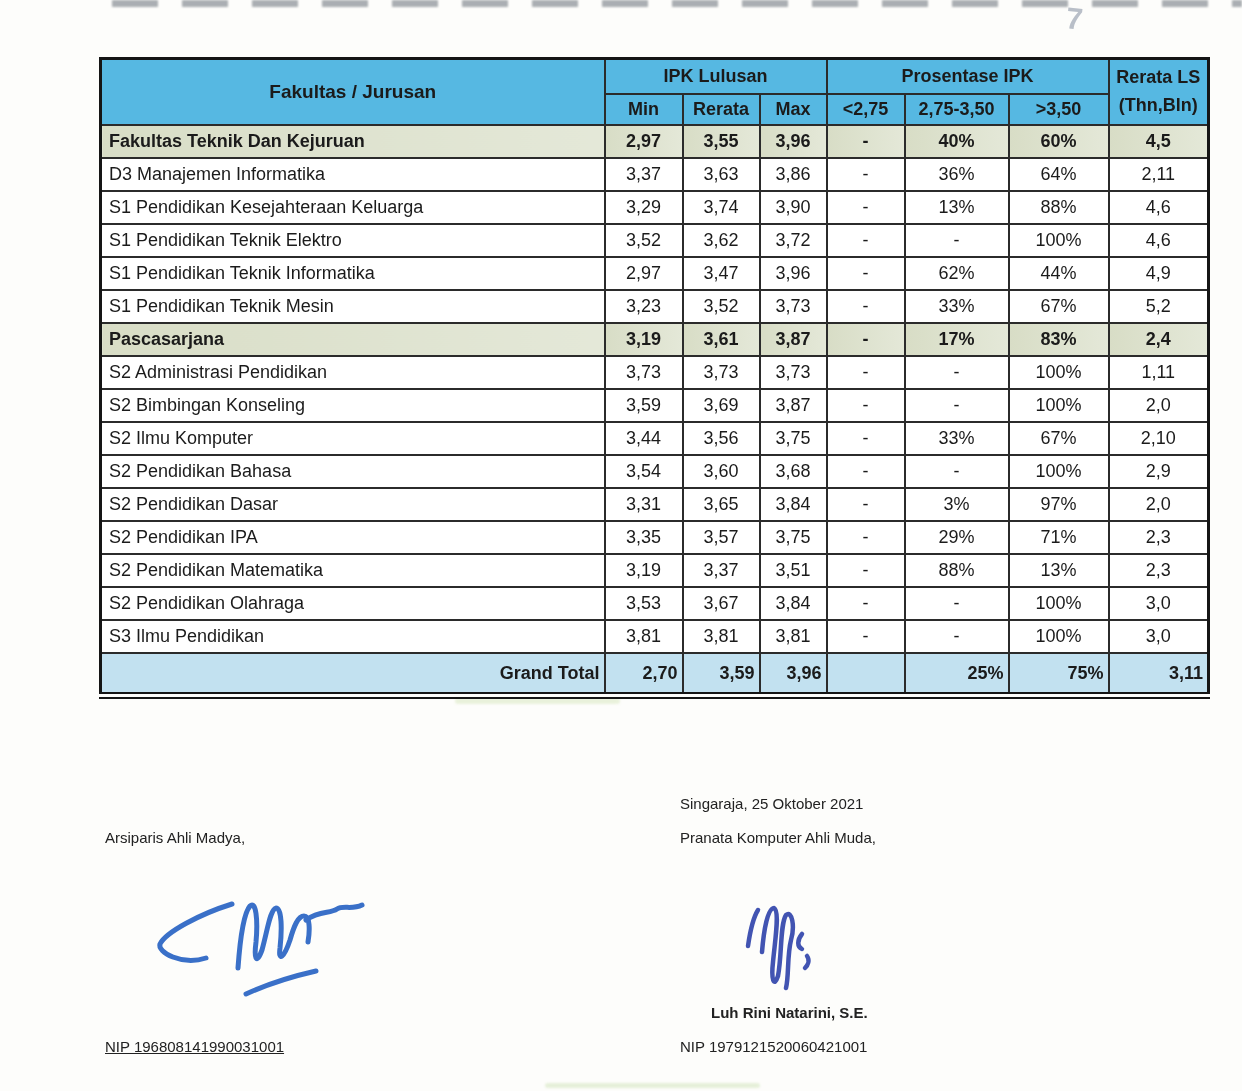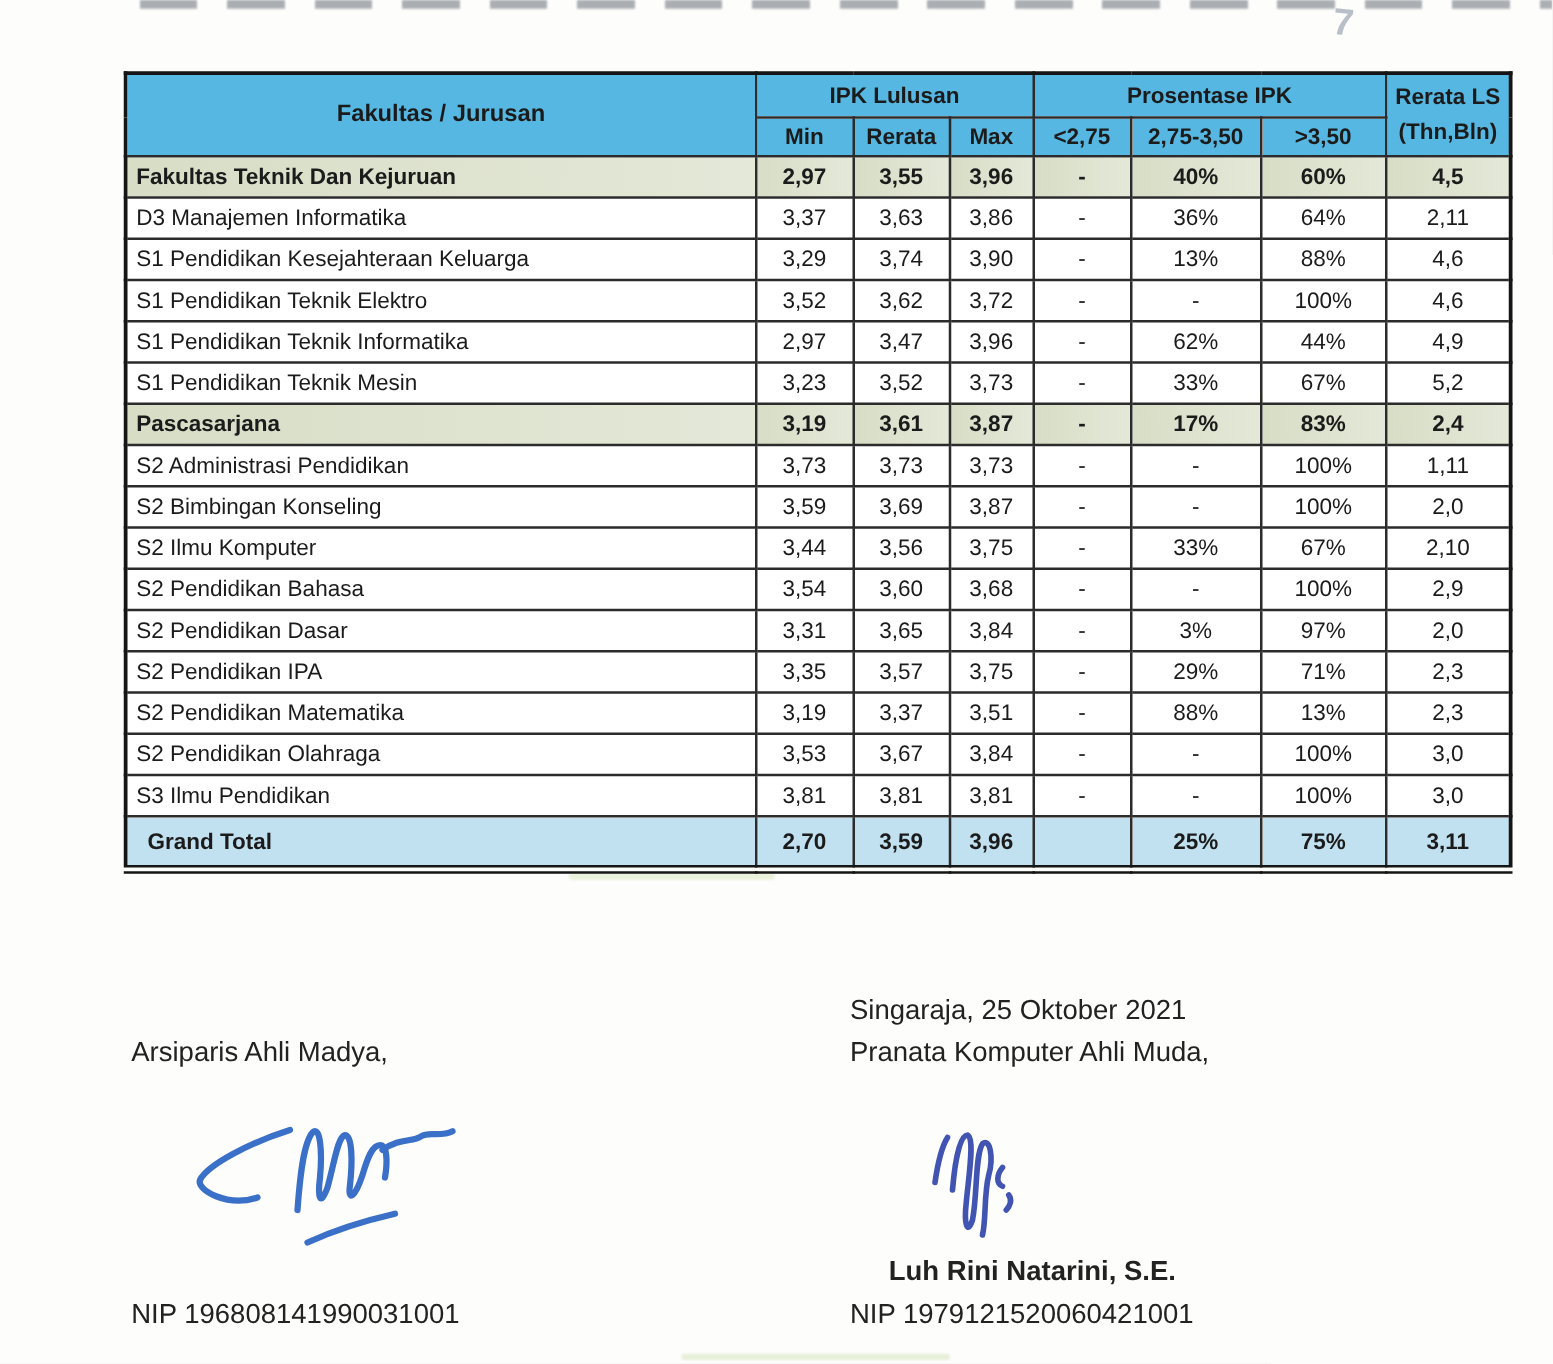--- a/index.html
+++ b/index.html
@@ -39,26 +39,26 @@
   tr.hrow1 th{height:33px;}
   tr.hrow2 th{height:29px;}
   th.rls div{line-height:1.55;}
   tbody td{height:31px;background:#ffffff;}
   tbody td.label{text-align:left;padding-left:7px;margin-left:32px;}
   tr.row-group td{
     background:linear-gradient(90deg,#d8ddc6,#e4e8d8);
     font-weight:bold;
   }
   tr.row-grand td{
-    background:#c2e1f0;font-weight:bold;height:38px;
-  }
-  tr.row-grand td.label{text-align:left;padding-left:16px;}
+    background:#c2e1f0;font-weight:bold;height:38px;text-align:right;
+  }
+  tr.row-grand td.label{text-align:right;padding-left:16px;}
 
   
-  .ftext{position:absolute;font-size:22px;color:#222;}
+  .ftext{position:absolute;font-size:15px;color:#222;}
   .bold{font-weight:bold;}
   .sig{position:absolute;}
 </style>
 </head>
 <body>
 
 <div class="page">
 
   <div class="artifact-topline"></div>
   <div class="artifact-seven">7</div>
@@ -285,17 +285,17 @@
 
   <svg class="sig" style="left:712px;top:882px;" width="130" height="120" viewBox="0 0 130 120">
     <g fill="none" stroke="#4254b2" stroke-width="4.5" stroke-linecap="round" stroke-linejoin="round">
       <path d="M36 64 C 38 50, 41 36, 46 28"></path>
       <path d="M50 70 C 52 46, 56 26, 62 26 C 68 29, 63 58, 61 80 C 59 98, 62 106, 66 94 C 70 74, 68 42, 74 33 C 80 28, 83 44, 79 58 C 75 74, 77 94, 74 106"></path>
       <path d="M90 52 C 85 58, 85 65, 90 67"></path>
       <path d="M95 74 C 98 78, 96 83, 93 86"></path>
     </g>
   </svg>
 
-  <div class="ftext" style="left:105px;top:1038px;">NIP 196808141990031001</div>
+  <div class="ftext" style="left:105px;top:1038px;text-decoration:underline;">NIP 196808141990031001</div>
   <div class="ftext bold" style="left:711px;top:1004px;">Luh Rini Natarini, S.E.</div>
   <div class="ftext" style="left:680px;top:1038px;">NIP 1979121520060421001</div>
 
 </div>
 
 </body></html>

